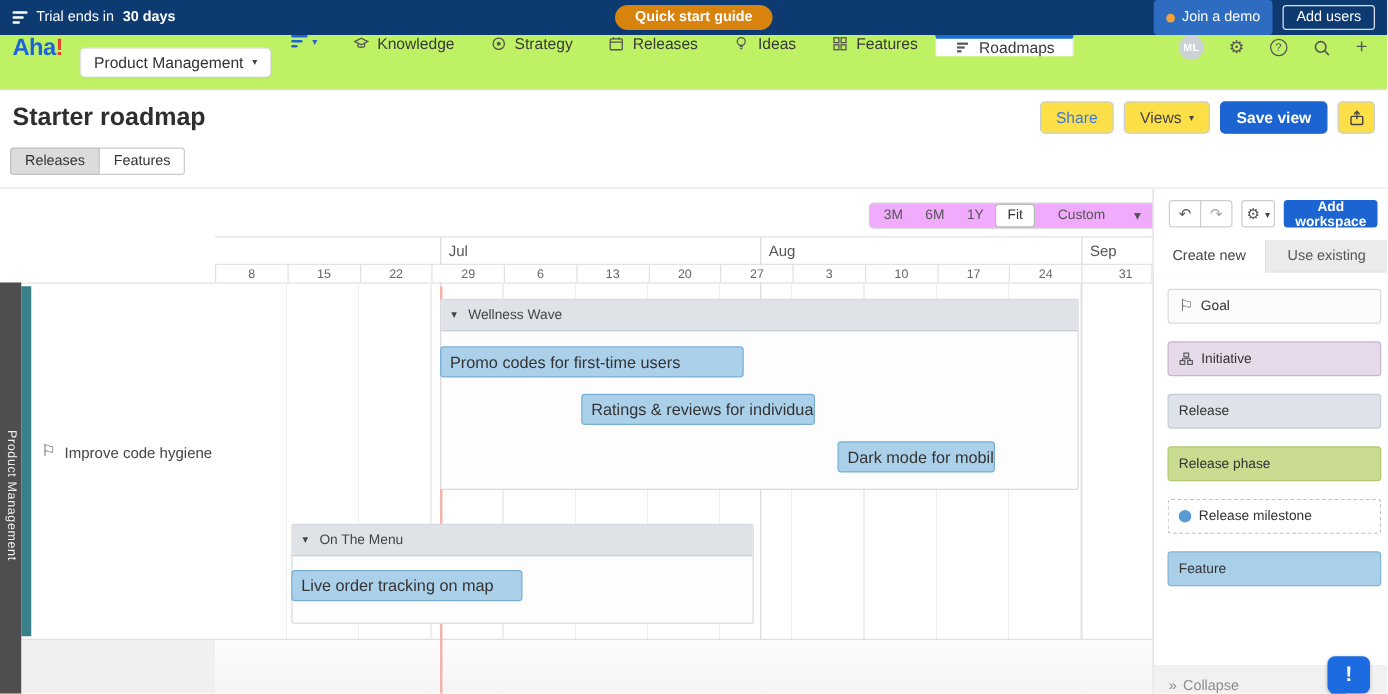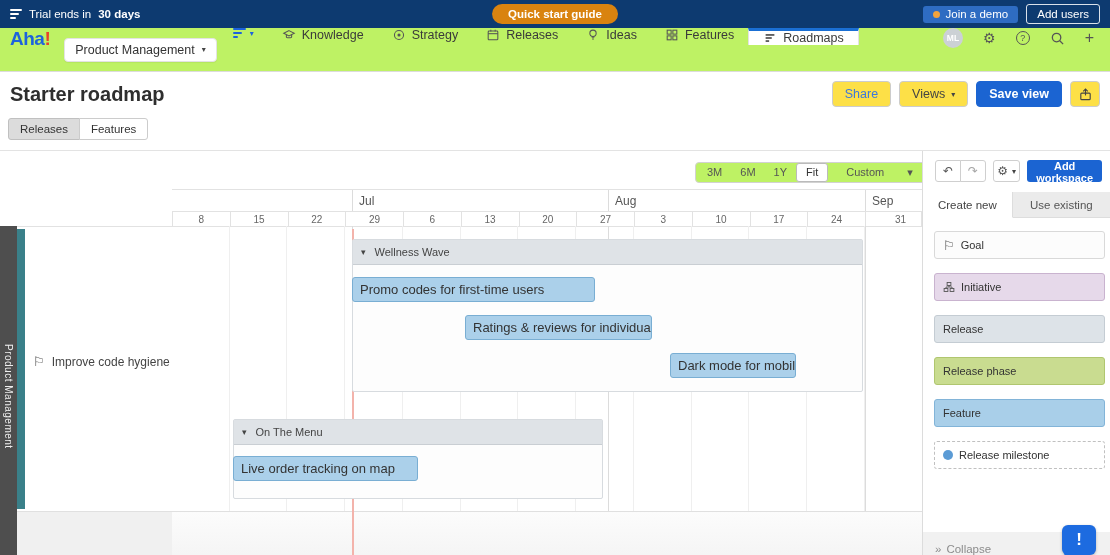--- a/index.html
+++ b/index.html
@@ -9,21 +9,21 @@
 
   
   .topbar { position:relative; display:flex; align-items:center; height:28px; background:#0d3a70; color:#fff; padding:0 10px; }
   .trial { display:flex; align-items:center; gap:7px; font-size:11.5px; }
   .trial b { font-weight:bold; }
   .bars-icon { display:inline-flex; flex-direction:column; gap:2px; }
   .bars-icon i { display:block; height:2px; background:#fff; border-radius:1px; }
   .bars-icon i:nth-child(1){width:12px;} .bars-icon i:nth-child(2){width:9px;} .bars-icon i:nth-child(3){width:6px;}
   .quick-start { position:absolute; left:50%; transform:translateX(-50%); top:4px; height:20px; padding:0 16px; background:#d9830f; color:#fff; font-size:11.5px; font-weight:bold; border:none; border-radius:11px; cursor:pointer; }
   .topbar-right { margin-left:auto; display:flex; align-items:center; gap:8px; }
-  .join-demo { display:flex; align-items:center; gap:6px; height:17px; padding:0 10px; background:#2e6cc2; border:none; border-radius:3px; color:#fff; font-size:11.5px; cursor:pointer; }
+  .join-demo { display:flex; align-items:center; gap:6px; height:28px; padding:0 10px; background:#2e6cc2; border:none; border-radius:3px; color:#fff; font-size:11.5px; cursor:pointer; }
   .join-demo .dot { width:7px; height:7px; border-radius:50%; background:#f2a33c; }
   .add-users { height:20px; padding:0 10px; background:transparent; border:1px solid rgba(255,255,255,.85); border-radius:3px; color:#fff; font-size:11.5px; cursor:pointer; }
 
   
   .nav { display:flex; align-items:flex-start; height:44px; background:#bef264; border-bottom:1px solid #dcdcdc; padding-left:10px; }
   .nav > * { display:flex; align-items:center; }
   .logo { font-size:19px; font-weight:bold; color:#1d63dc; margin-right:14px; letter-spacing:-0.5px; }
   .logo .bang { color:#e8402a; }
   .ws-select { height:24px; align-self:center; background:#fff; border:1px solid #e3e3e3; border-radius:4px; padding:0 10px; font-size:12.5px; color:#333; gap:7px; cursor:pointer; box-shadow:0 1px 1px rgba(0,0,0,.05); }
   .caret { font-size:8px; color:#444; font-family:"DejaVu Sans",sans-serif; }
@@ -54,21 +54,21 @@
   .view-toggle { display:flex; align-items:flex-start; padding:2px 0 0 8px; height:34px; }
   .toggle-btn { height:22px; padding:0 11px; font-size:11.5px; border:1px solid #ccc; background:#fff; color:#333; cursor:pointer; }
   .toggle-btn.active { background:#dcdcdc; border-color:#c0c0c0; }
   .toggle-btn:first-child { border-radius:3px 0 0 3px; }
   .toggle-btn:last-child { border-radius:0 3px 3px 0; margin-left:-1px; }
 
   
   .main { position:relative; height:415px; border-top:1px solid #e3e3e3; background:#fff; }
 
   .zoom-controls { position:absolute; top:11px; left:695px; display:flex; align-items:center; gap:11px; }
-  .seg { display:flex; align-items:center; height:21px; background:#bef264; border:1px solid #d2d2d2; border-radius:4px; padding:0 2px; }
+  .seg { display:flex; align-items:center; height:21px; background:#f0abfc; border:1px solid #d2d2d2; border-radius:4px; padding:0 2px; }
   .seg span { padding:0 9px; font-size:11px; color:#555; line-height:17px; cursor:pointer; display:flex; align-items:center; gap:5px; }
   .seg span.active { background:#fff; border:1px solid #bbb; border-radius:3px; color:#333; }
   .zoom-group { display:flex; }
   .zoom-btn { width:25px; height:21px; background:#fff; border:1px solid #d5d5d5; display:flex; align-items:center; justify-content:center; cursor:pointer; }
   .zoom-btn:first-child { border-radius:3px 0 0 3px; }
   .zoom-btn:last-child { border-radius:0 3px 3px 0; margin-left:-1px; }
 
   .months-row { position:absolute; left:172px; top:38px; width:750px; height:22px; border-top:1px solid #e2e2e2; }
   .month-label { position:absolute; top:4px; font-size:12px; color:#555; }
   .month-sep-h { position:absolute; top:0; width:1px; height:22px; background:#dcdcdc; }
@@ -377,27 +377,27 @@
               <path d="M8 6 v2 M4 10 v-2 h8 v2" fill="none" stroke="#555" stroke-width="1.2"></path>
             </svg>
           <span>Initiative</span>
         </div>
         <div class="card card-release">
           <span>Release</span>
         </div>
         <div class="card card-phase">
           <span>Release phase</span>
         </div>
-        <div class="card card-feature">
-          <span>Feature</span>
-        </div>
         <div class="card card-milestone">
           <span class="ms-dot"></span>
           <span>Release milestone</span>
         </div>
+        <div class="card card-feature">
+          <span>Feature</span>
+        </div>
       </div>
       <div class="panel-footer">
         <span>»</span>
         <span>Collapse</span>
       </div>
       <div class="chat-bubble">!</div>
     </div>
 
   </div>
 </div>

